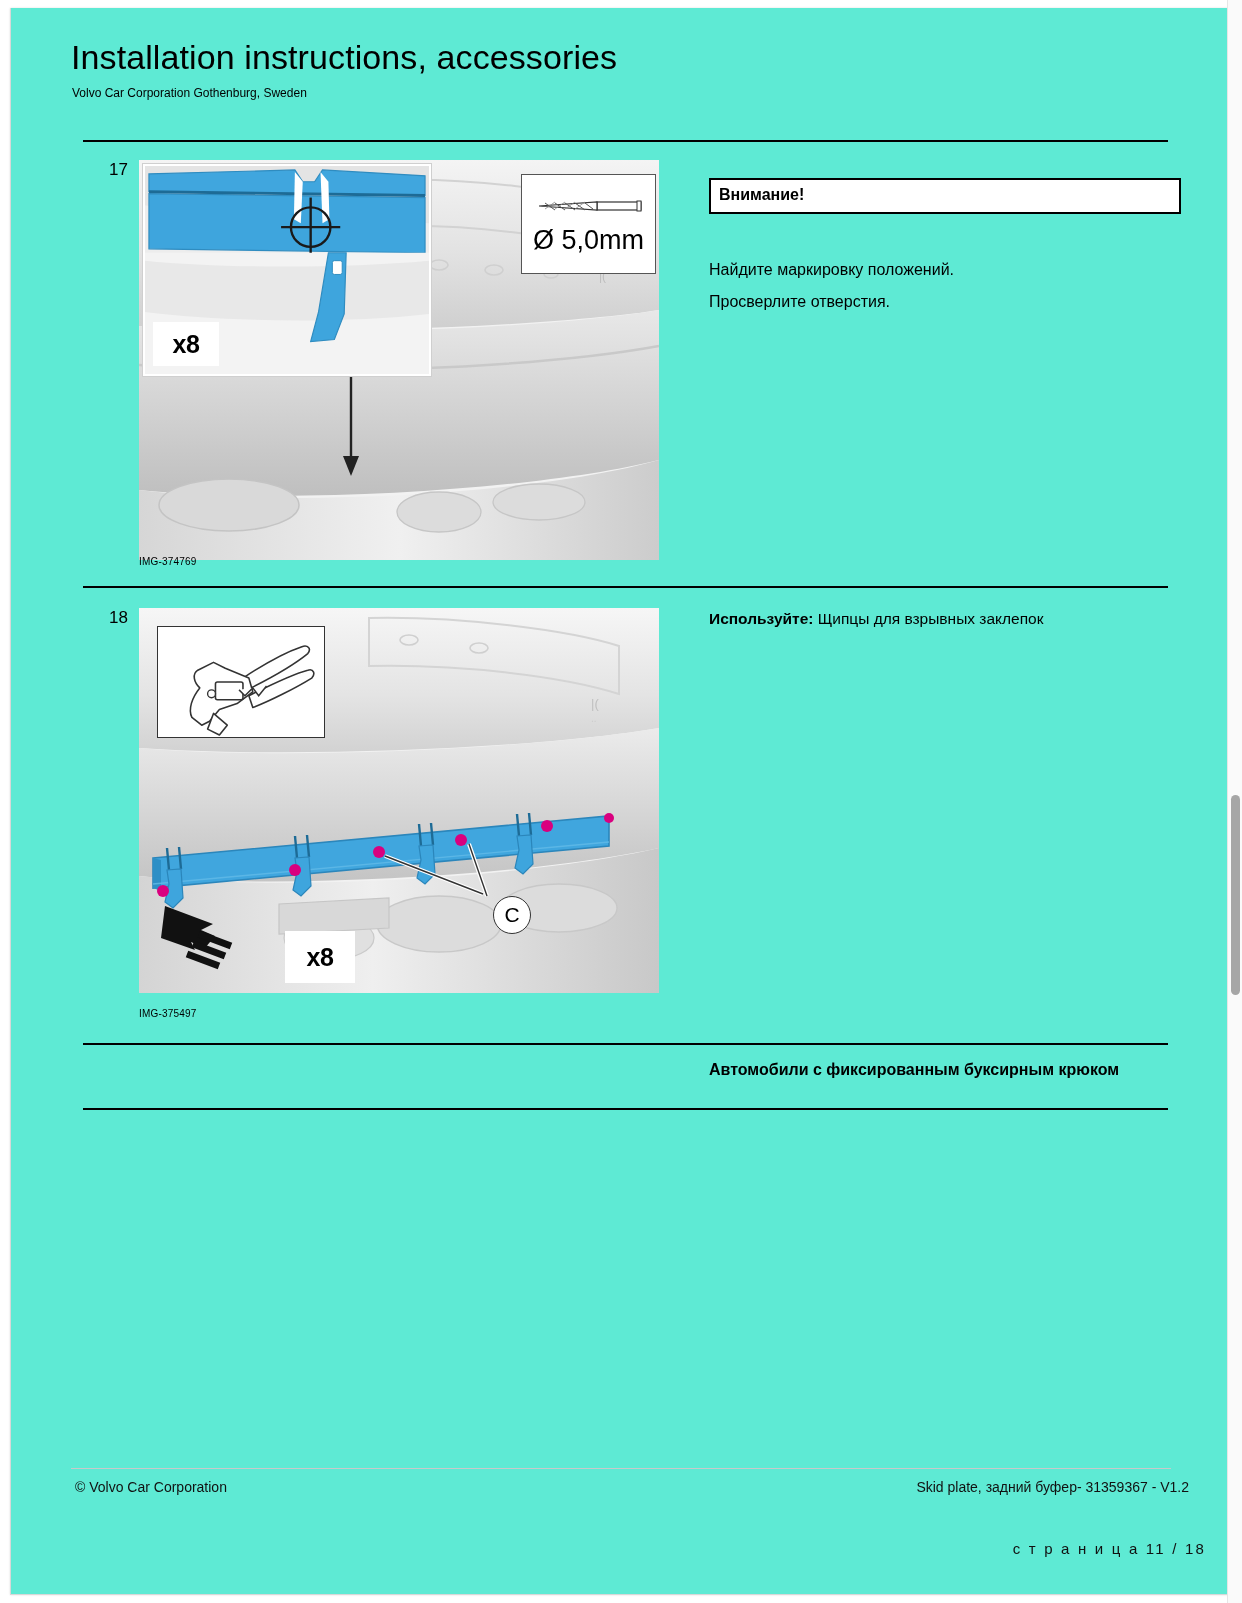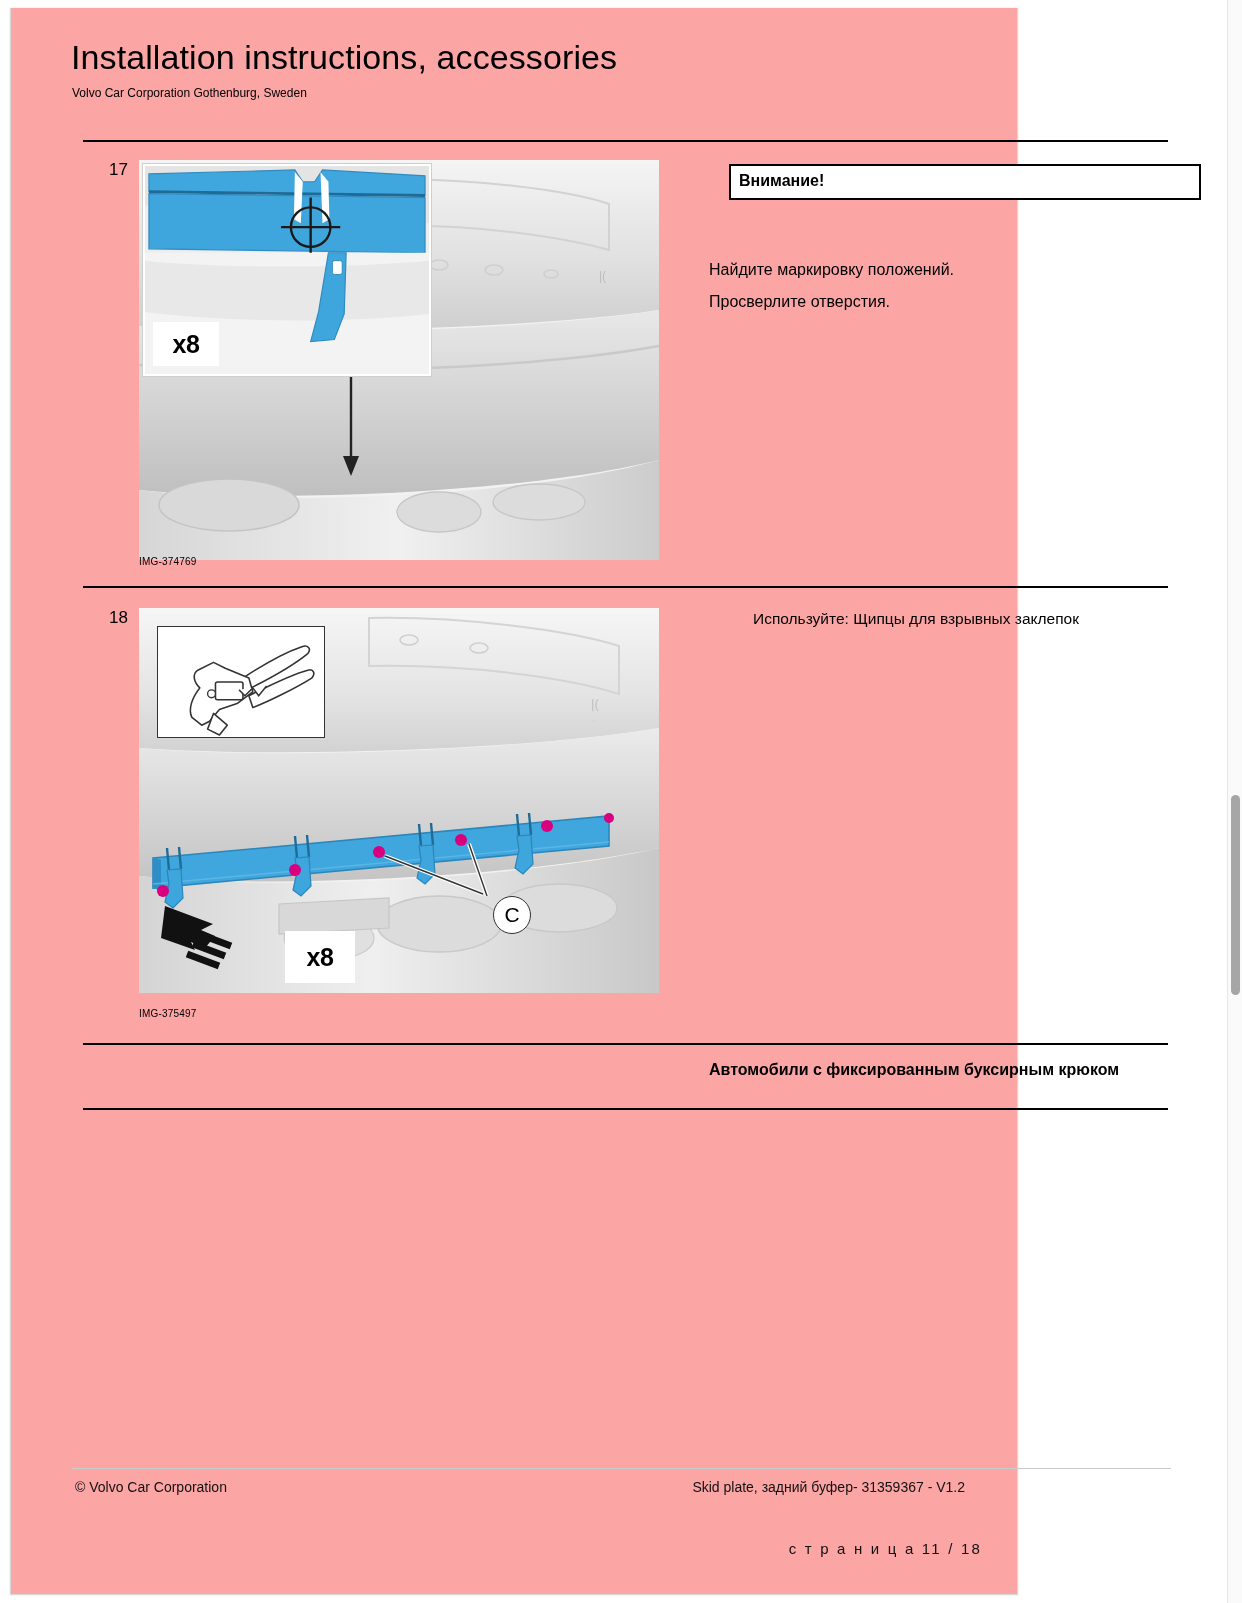--- a/index.html
+++ b/index.html
@@ -12,22 +12,22 @@
     position: relative;
     width: 1242px;
     height: 1603px;
     background: #ffffff;
     overflow: hidden;
   }
   
   #page {
     position: absolute;
     left: 10px; top: 8px;
-    width: 1008px; height: 1587px;
-    background: #fca5a5;
+    width: 1232px; height: 1587px;
+    background: #5eead4;
     border: 1px solid #d8d8d8;
     border-top: none;
     box-shadow: 0 0 2px rgba(0,0,0,.12);
   }
   .doc-title {
     position: absolute; left: 60px; top: 30px;
     font-size: 34px; font-weight: 400; color: #000;
     letter-spacing: .1px;
     white-space: nowrap;
   }
@@ -69,21 +69,21 @@
   .para {
     position: absolute;
     font-size: 16px; color: #000;
     white-space: nowrap;
   }
   .use-line {
     position: absolute;
     font-size: 15.5px; color: #000;
     white-space: nowrap;
   }
-  .use-line b { font-weight: normal; margin-left: 44px; }
+  .use-line b { font-weight: bold; }
   .section-head {
     position: absolute;
     font-size: 16px; font-weight: bold; color: #000;
     white-space: nowrap;
   }
 
   
   .footer-rule {
     position: absolute; left: 60px; width: 1100px;
     border-top: 1px solid #c9c9c9;
@@ -231,25 +231,35 @@
 
           <rect x="0" y="88" width="288" height="124" fill="#f3f3f3"></rect>
           <path d="M0,96 C80,104 200,104 288,96 L288,150 C200,160 80,158 0,148 Z" fill="#e8e8e8"></path>
 
           <path d="M186,88 L204,88 L202,150 L192,176 L168,178 L176,148 Z" fill="#3ea5dd" stroke="#2f8cc0" stroke-width="1.2"></path>
           <rect x="190" y="96" width="10" height="14" rx="2" fill="#ffffff" stroke="#2f8cc0" stroke-width="1"></rect>
         </svg>
         <div class="x8-badge" style="left:8px; bottom:8px; width:66px; height:44px;">x8</div>
       </div>
 
+      <div class="drill-box" style="left:382px; top:14px; width:135px; height:100px;">
+        <svg width="112" height="26" viewBox="0 0 112 26">
+          <rect x="64" y="9" width="44" height="8" fill="#fff" stroke="#333" stroke-width="1.2"></rect>
+          <rect x="104" y="8" width="4" height="10" fill="#fff" stroke="#333" stroke-width="1"></rect>
+          <path d="M6,13 L64,9 L64,17 L6,13 Z" fill="#fff" stroke="#333" stroke-width="1.2"></path>
+          <path d="M12,10 L22,17 M22,10 L32,17 M32,10 L42,17 M42,10 L52,17 M52,10 L60,16" stroke="#555" stroke-width="1"></path>
+          <path d="M12,16 L22,9 M22,16 L32,9 M32,16 L42,9 M42,16 L52,9" stroke="#888" stroke-width=".8"></path>
+        </svg>
+        <div class="drill-label">Ø 5,0mm</div>
+      </div>
     </div>
 
     <div class="img-id" style="left:128px; top:548px;">IMG-374769</div>
 
-    <div class="warn-box" style="left:698px; top:156px; width:472px;margin-left:20px;">
+    <div class="warn-box" style="left:698px; top:170px; width:472px;">
       <div class="warn-title">Внимание!</div>
     </div>
     <div class="para" style="left:698px; top:253px;">Найдите маркировку положений.</div>
     <div class="para" style="left:698px; top:285px;">Просверлите отверстия.</div>
 
     <div class="step-num" style="left:98px; top:600px;text-align:right;">18</div>
 
     <div class="figure" style="left:128px; top:600px; width:520px; height:385px;">
       <svg class="bumper-bg" viewBox="0 0 520 385" preserveAspectRatio="none">
         <defs>

